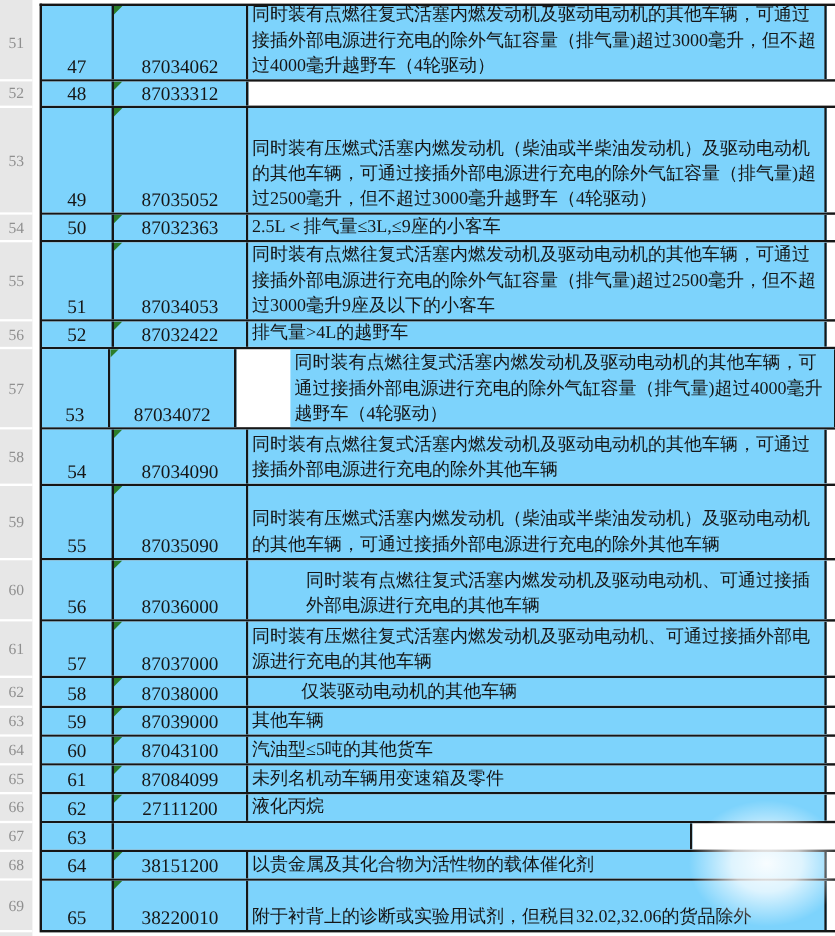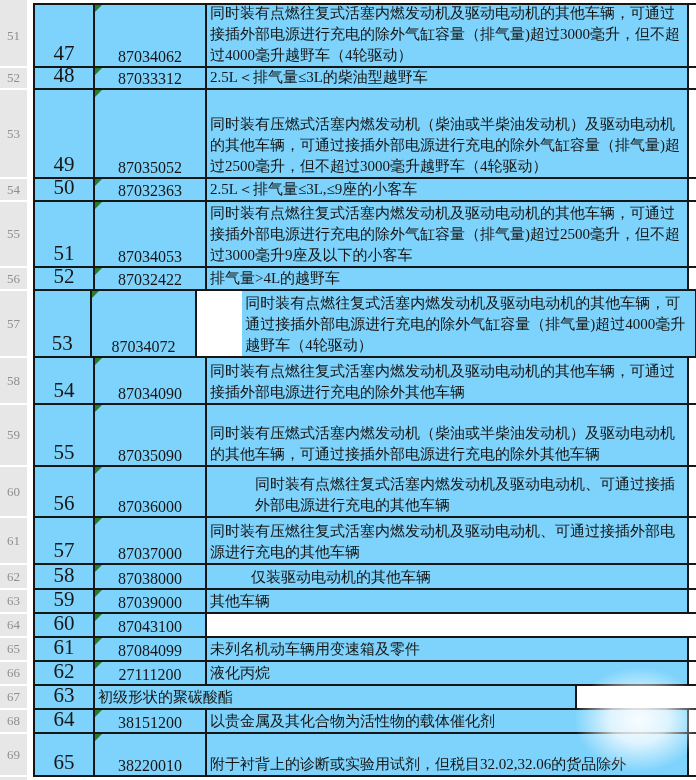--- a/index.html
+++ b/index.html
@@ -39,21 +39,21 @@
     width:662px;
   }
   .cell{
     box-sizing:border-box;
     border-right:2px solid #161616;
     background:#7dd3fc;
     color:#161616;
     display:flex;align-items:flex-end;
     overflow:hidden;
   }
-  .cell-seq{width:60px;justify-content:center;font-size:21px;}
+  .cell-seq{width:60px;justify-content:center;font-size:16px;}
   .cell-code{width:112px;justify-content:center;font-size:16px;position:relative;}
   .cell-desc{
     width:482px;
     justify-content:flex-start;
     font-size:15px;line-height:21px;
     padding:0 4px 0 3px;
     word-break:break-all;
     text-align:left;
   }
   .err-tri{
@@ -89,24 +89,20 @@
         <span>同时装有点燃往复式活塞内燃发动机及驱动电动机的其他车辆，可通过接插外部电源进行充电的除外气缸容量（排气量)超过3000毫升，但不超过4000毫升越野车（4轮驱动）</span>
         <span style="position: absolute; right: 0px; top: 0px; bottom: 0px; width: 2px; background: rgb(22, 22, 22);"></span>
       </div>
     </div>
     <div class="grid-row" style="height: 22px;">
       <div class="cell cell-seq">48</div>
       <div class="cell cell-code">
         <span class="err-tri"></span>
         <span>87033312</span>
       </div>
-      <div class="cell cell-desc" style="border-right: none; position: relative;">
-        <span>2.5L＜排气量≤3L的柴油型越野车</span>
-        <span style="position: absolute; right: 0px; top: 0px; bottom: 0px; width: 2px; background: rgb(22, 22, 22);"></span>
-      </div>
     </div>
     <div class="grid-row" style="height: 89px;">
       <div class="cell cell-seq">49</div>
       <div class="cell cell-code">
         <span class="err-tri"></span>
         <span>87035052</span>
       </div>
       <div class="cell cell-desc" style="border-right: none; position: relative;">
         <span>同时装有压燃式活塞内燃发动机（柴油或半柴油发动机）及驱动电动机的其他车辆，可通过接插外部电源进行充电的除外气缸容量（排气量)超过2500毫升，但不超过3000毫升越野车（4轮驱动）</span>
         <span style="position: absolute; right: 0px; top: 0px; bottom: 0px; width: 2px; background: rgb(22, 22, 22);"></span>
@@ -221,20 +217,24 @@
         <span>其他车辆</span>
         <span style="position: absolute; right: 0px; top: 0px; bottom: 0px; width: 2px; background: rgb(22, 22, 22);"></span>
       </div>
     </div>
     <div class="grid-row" style="height: 24px;">
       <div class="cell cell-seq">60</div>
       <div class="cell cell-code">
         <span class="err-tri"></span>
         <span>87043100</span>
       </div>
+      <div class="cell cell-desc" style="border-right: none; position: relative;">
+        <span>汽油型≤5吨的其他货车</span>
+        <span style="position: absolute; right: 0px; top: 0px; bottom: 0px; width: 2px; background: rgb(22, 22, 22);"></span>
+      </div>
     </div>
     <div class="grid-row" style="height: 24px;">
       <div class="cell cell-seq">61</div>
       <div class="cell cell-code">
         <span class="err-tri"></span>
         <span>87084099</span>
       </div>
       <div class="cell cell-desc" style="border-right: none; position: relative;">
         <span>未列名机动车辆用变速箱及零件</span>
         <span style="position: absolute; right: 0px; top: 0px; bottom: 0px; width: 2px; background: rgb(22, 22, 22);"></span>
@@ -247,21 +247,20 @@
         <span>27111200</span>
       </div>
       <div class="cell cell-desc" style="border-right: none; position: relative;">
         <span>液化丙烷</span>
         <span style="position: absolute; right: 0px; top: 0px; bottom: 0px; width: 2px; background: rgb(22, 22, 22);"></span>
       </div>
     </div>
     <div class="grid-row" style="height: 24px;">
       <div class="cell cell-seq">63</div>
       <div class="cell cell-desc" style="border-right: none; position: relative;">
-        <span>初级形状的聚碳酸酯</span>
         <span style="position: absolute; right: 0px; top: 0px; bottom: 0px; width: 2px; background: rgb(22, 22, 22);"></span>
       </div>
     </div>
     <div class="grid-row" style="height: 24px;">
       <div class="cell cell-seq">64</div>
       <div class="cell cell-code">
         <span class="err-tri"></span>
         <span>38151200</span>
       </div>
       <div class="cell cell-desc" style="border-right: none; position: relative;">

